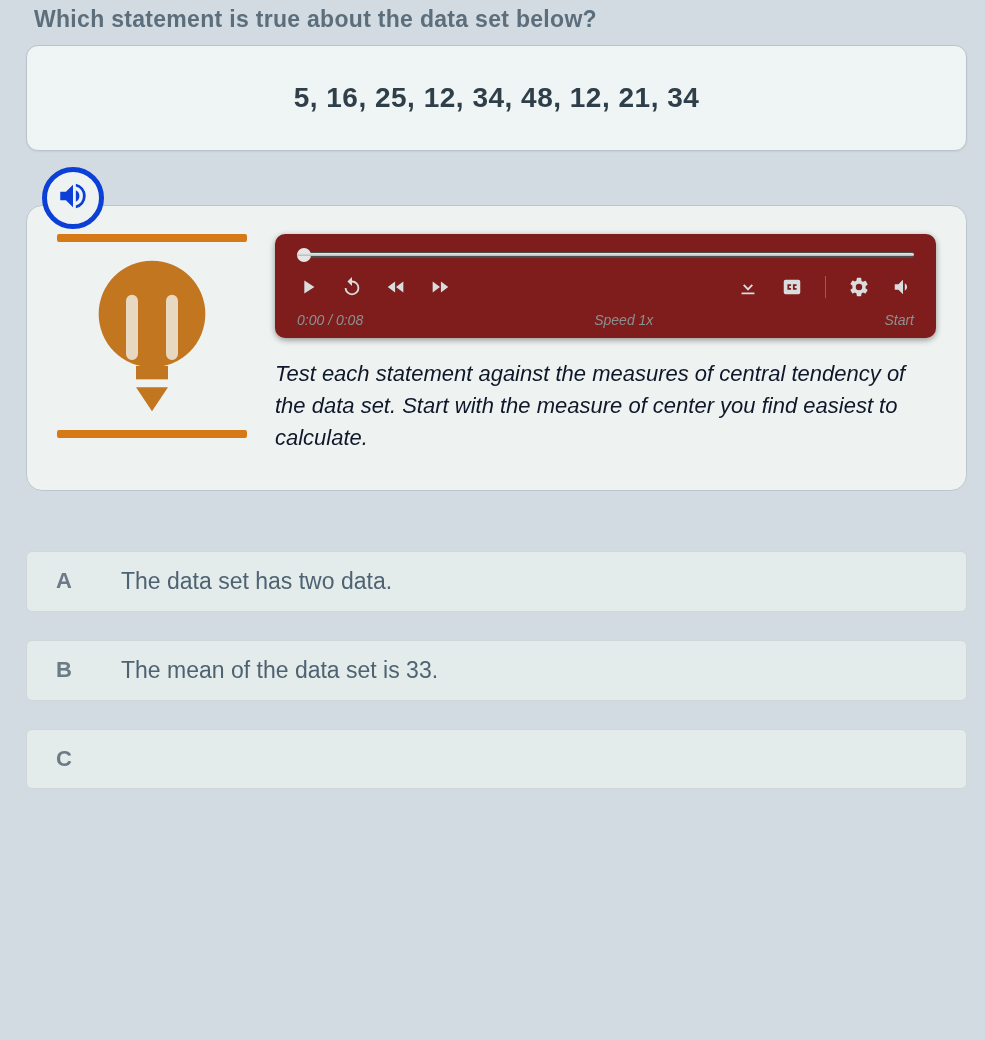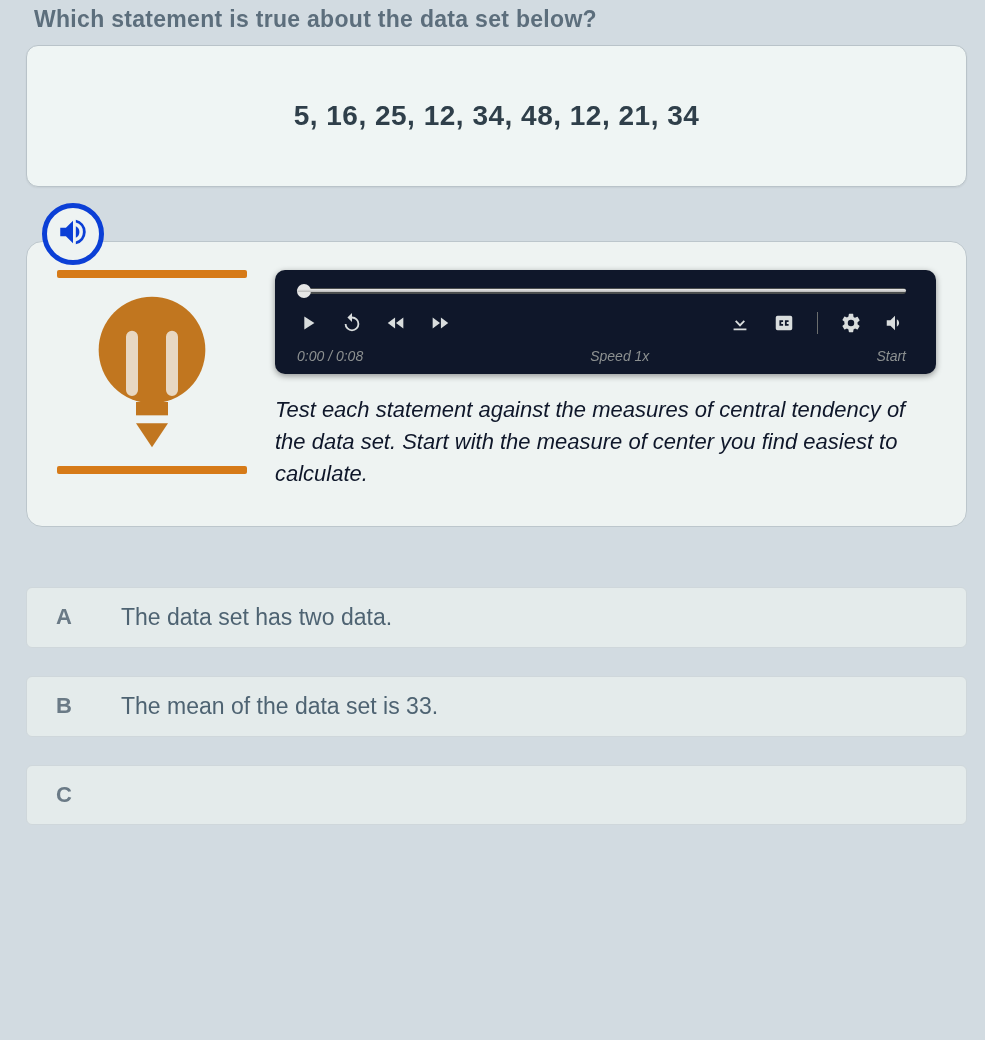--- a/index.html
+++ b/index.html
@@ -18,21 +18,21 @@
   font-size:23px;
   font-weight:700;
   color:#5c6e7c;
   letter-spacing:.3px;
   padding:6px 2px 12px 8px;
 }
 .data-card{
   background:#eff5f4;
   border:1px solid #b9c3c9;
   border-radius:12px;
-  padding:54px 10px;
+  padding:36px 10px;
   text-align:center;
   box-shadow:0 1px 2px rgba(0,0,0,.06);
 }
 .data-text{
   font-size:28px;
   font-weight:700;
   letter-spacing:.5px;
   color:#2f3f4a;
 }
 .audio-btn{
@@ -65,23 +65,23 @@
 }
 .hint-content{ display:flex; gap:28px; align-items:flex-start; }
 .bulb-col{ width:190px; flex:0 0 190px; }
 .bulb-bar{ height:8px; background:#d67a18; border-radius:2px; }
 .bulb-wrap{
   width:140px; height:160px; margin:14px auto 14px;
   display:flex; align-items:center; justify-content:center;
 }
 .player-col{ flex:1; min-width:0; }
 .player{
-  background:#0f172a;
+  background:#7f1d1d;
   border-radius:10px;
-  padding:18px 30px 10px 22px;
+  padding:18px 22px 10px 22px;
   color:#d9dddd;
   box-shadow:0 2px 6px rgba(0,0,0,.4);
 }
 .progress{
   height:6px; background:#4a4d4d; border-radius:3px; position:relative; margin-bottom:18px;
 }
 .progress::before{
   content:""; position:absolute; left:0; top:-4px; width:14px; height:14px;
   background:#e6e6e6; border-radius:50%;
 }

